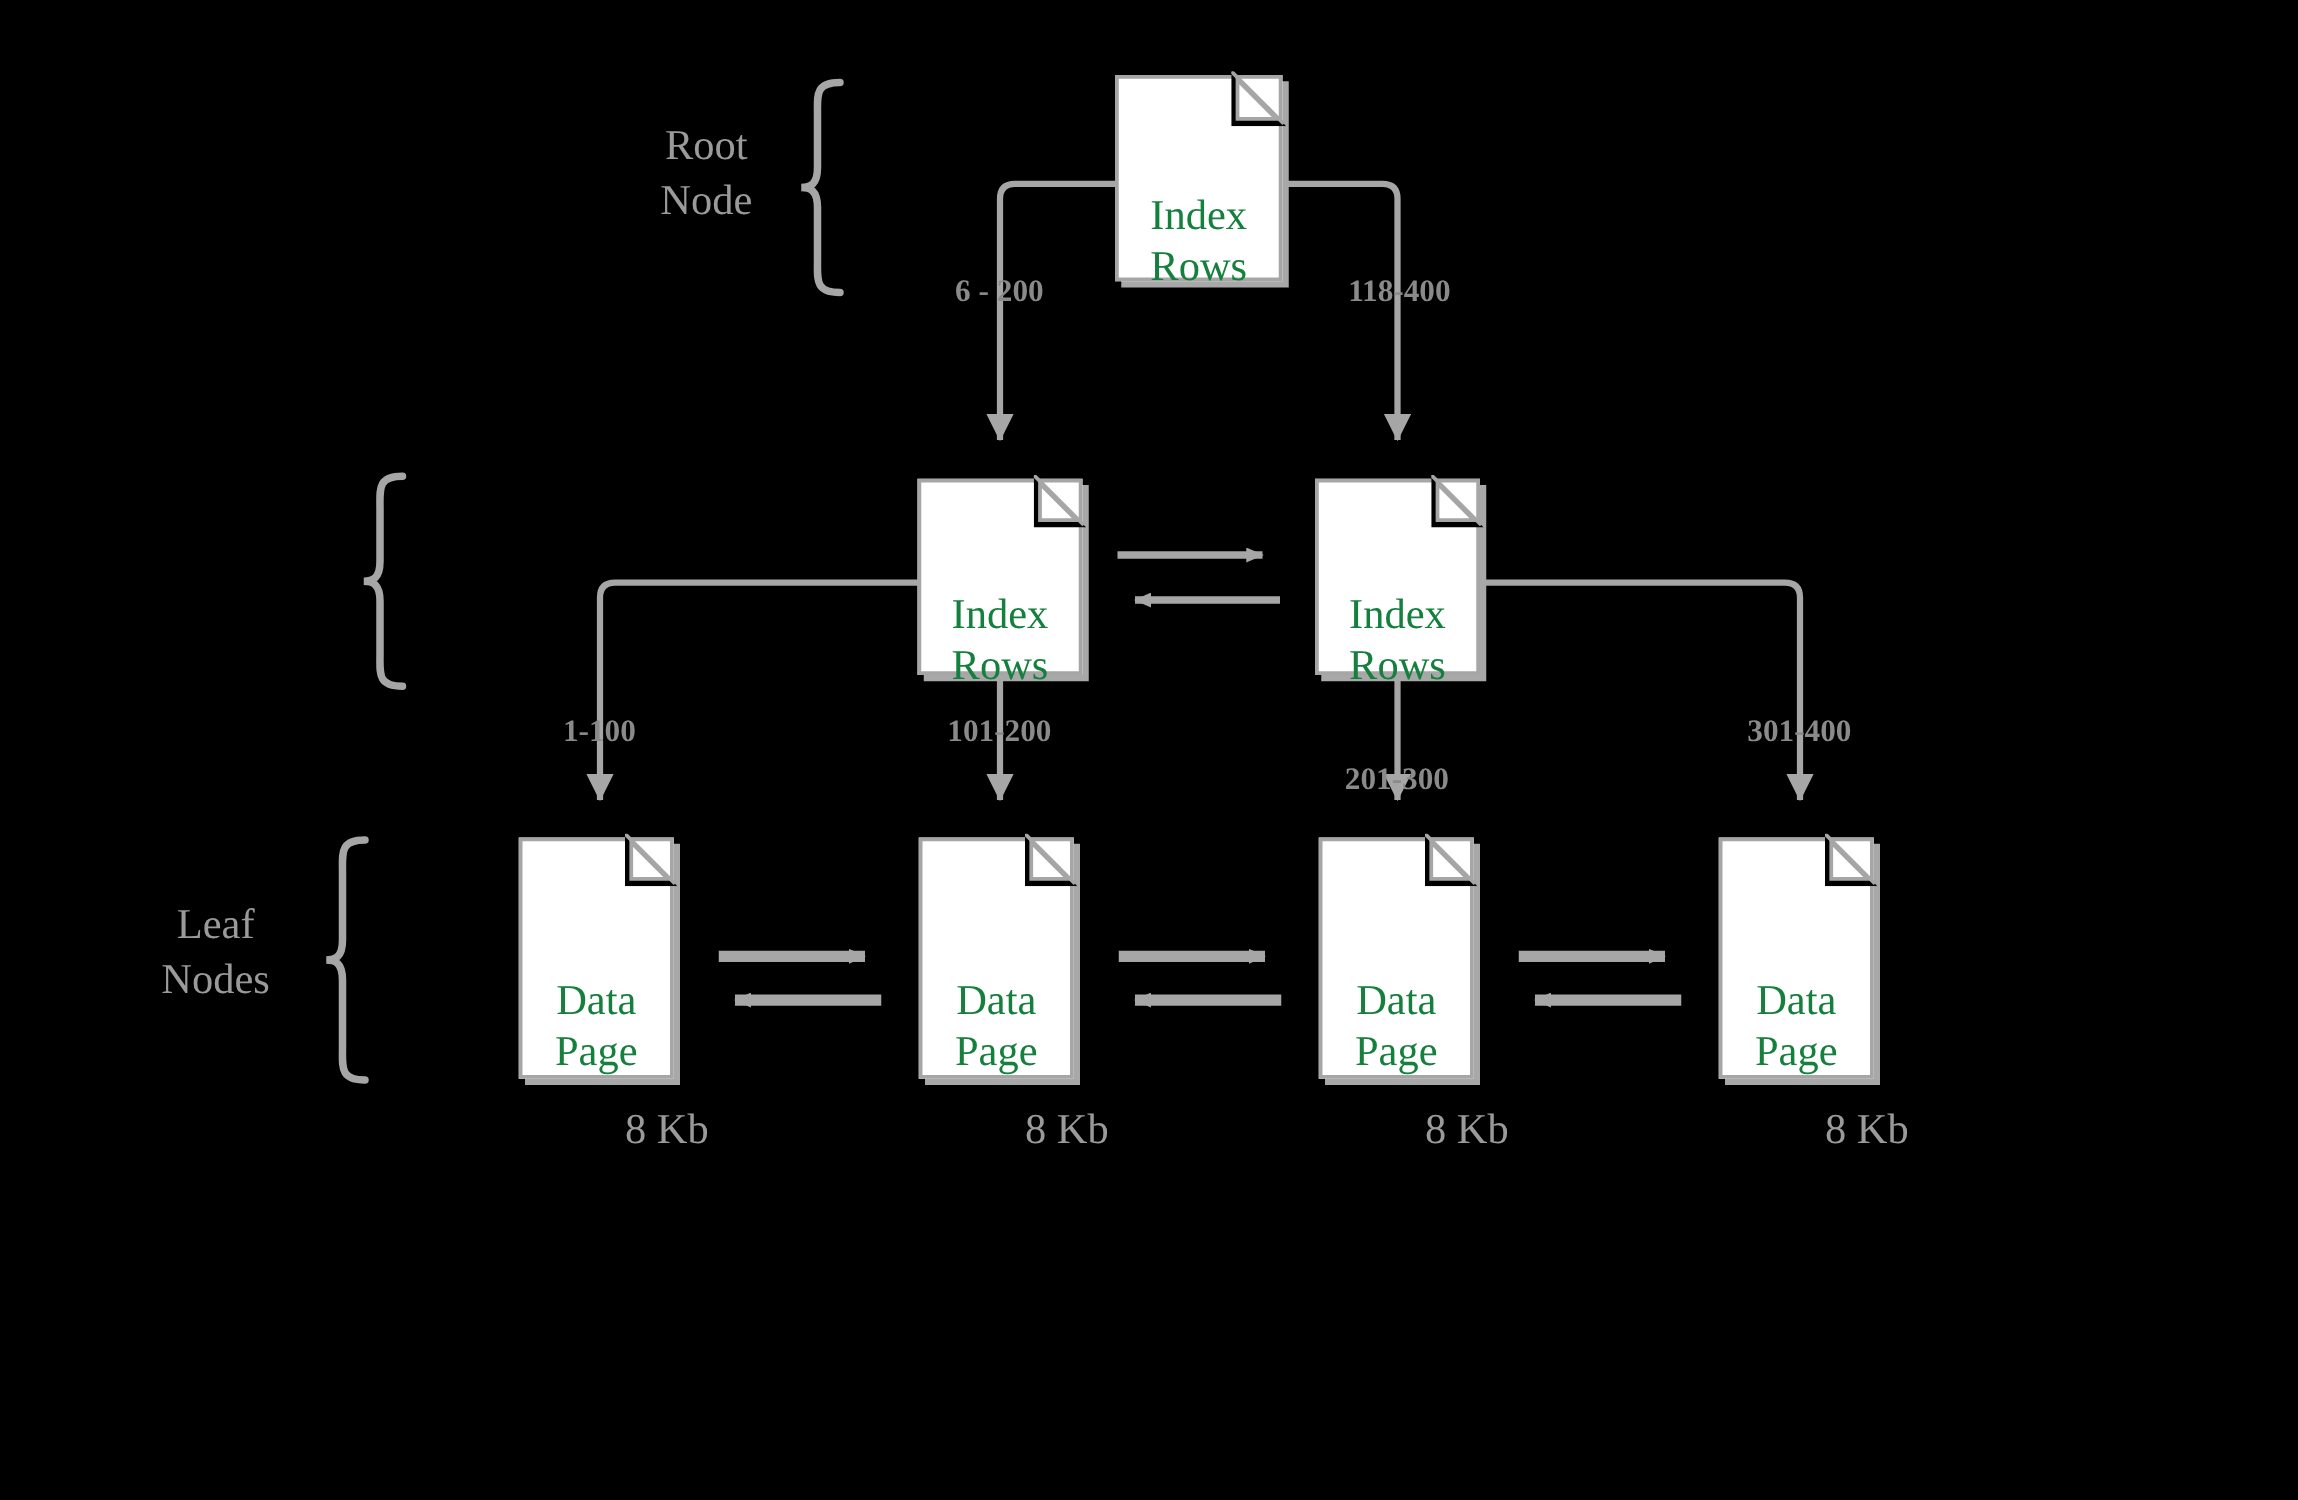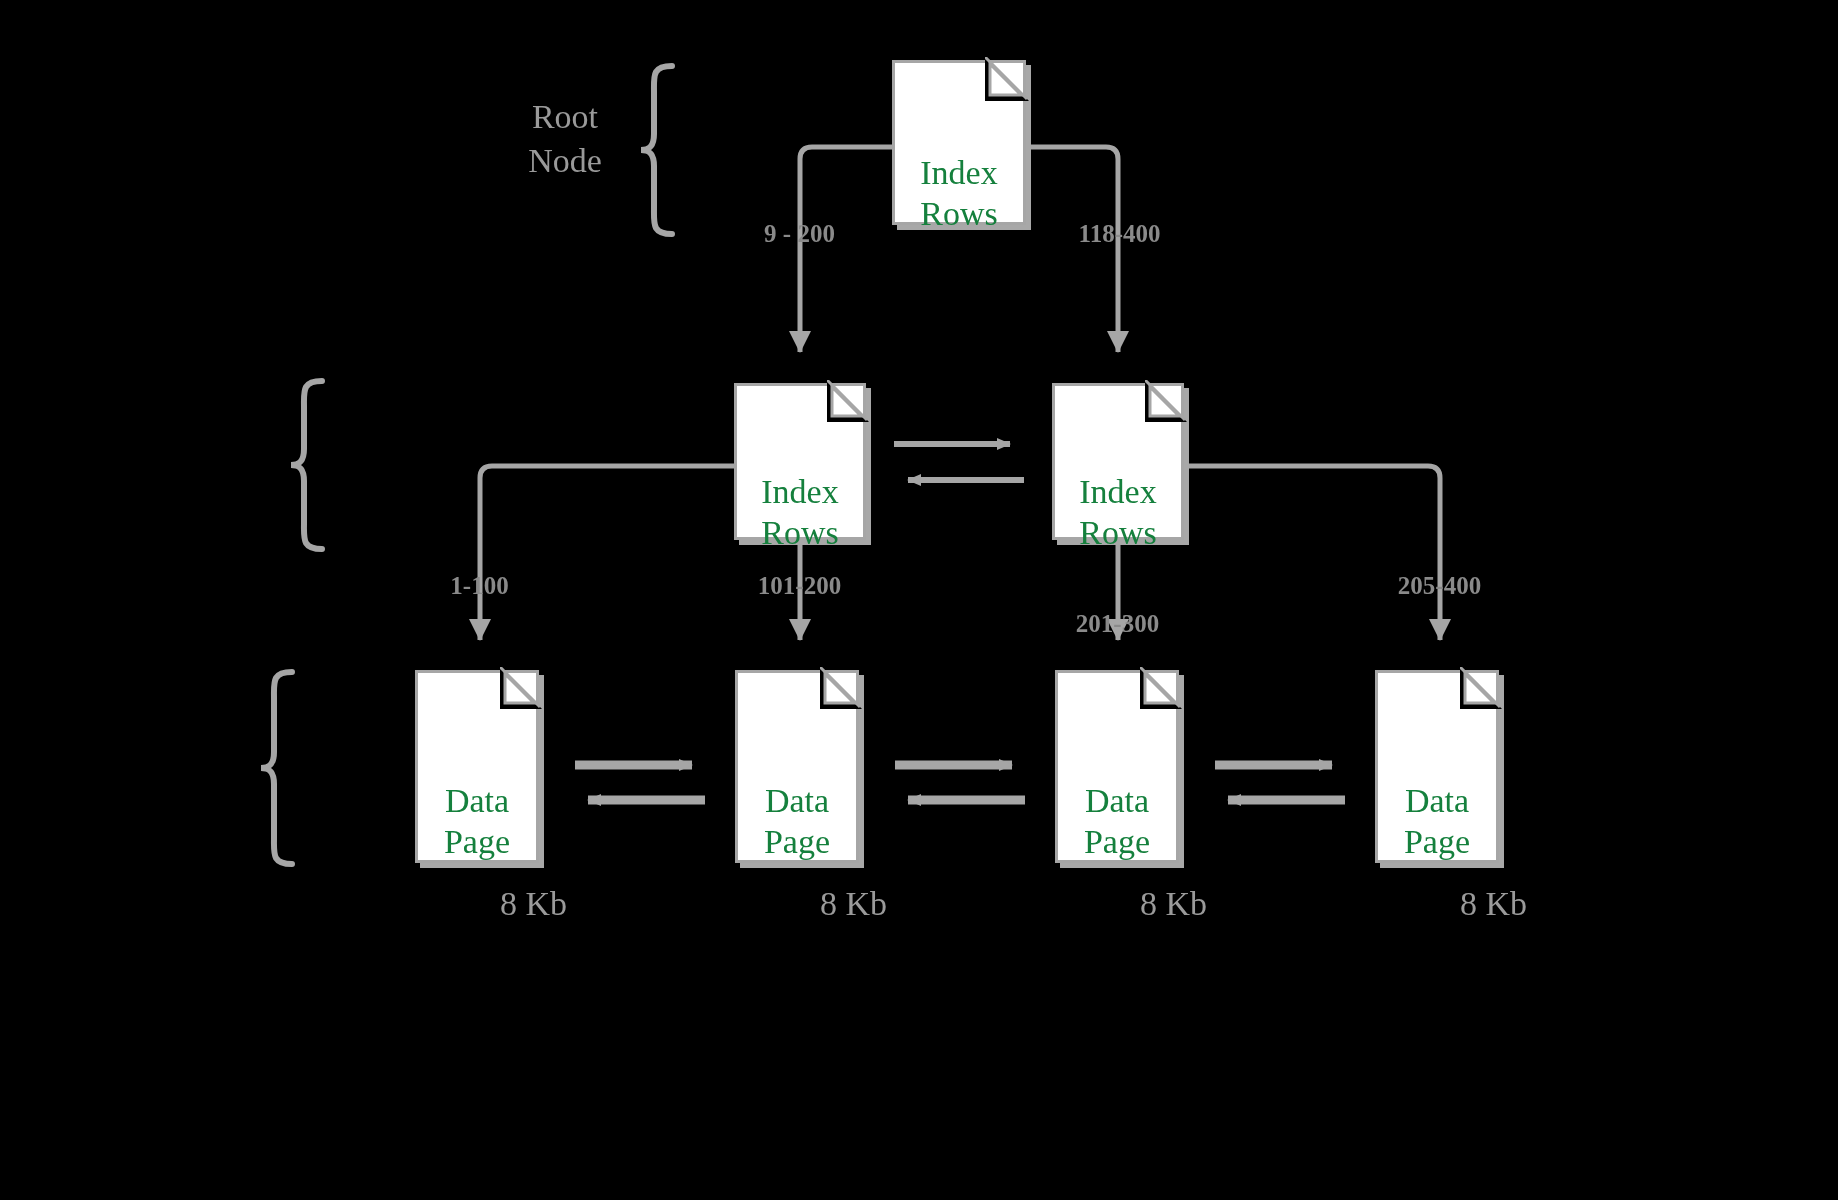--- a/index.html
+++ b/index.html
@@ -148,34 +148,36 @@
     <line x1="1025" y1="800" x2="908" y2="800" stroke="#a6a6a6" stroke-width="9" marker-end="url(#arrowR)"></line>
 
     <line x1="1215" y1="765" x2="1332" y2="765" stroke="#a6a6a6" stroke-width="9" marker-end="url(#arrowR)"></line>
     <line x1="1345" y1="800" x2="1228" y2="800" stroke="#a6a6a6" stroke-width="9" marker-end="url(#arrowR)"></line>
   </svg>
 
   <div class="level-label" style="left:470px; top:95px; width:190px;">Root
 Node</div>
 
 
+  <div class="level-label" style="left:80px; top:718px; width:185px;">Leaf
+Nodes</div>
 
   <div class="doc-node" style="left:892px; top:60px; width:134px; height:165px;">
     <div class="doc-shadow"></div>
     <div class="doc-body"></div>
     <svg class="doc-fold" width="44" height="44" viewBox="0 0 44 44">
       <polygon points="0,0 44,44 0,44" fill="#000000"></polygon>
       <polygon points="5,7 36,38 5,38" fill="#ffffff" stroke="#a6a6a6" stroke-width="3"></polygon>
       <line x1="0" y1="0" x2="42" y2="42" stroke="#a6a6a6" stroke-width="3"></line>
     </svg>
     <div class="doc-label" style="top:44px;">Index
 Rows</div>
   </div>
 
-  <div class="edge-label" style="left:712px; top:220px; width:175px;">9 - 200</div>
+  <div class="edge-label" style="left:712px; top:220px; width:175px;">6 - 200</div>
   <div class="edge-label" style="left:1032px; top:220px; width:175px;">118-400</div>
 
   <div class="doc-node" style="left:734px; top:383px; width:132px; height:157px;">
     <div class="doc-shadow"></div>
     <div class="doc-body"></div>
     <svg class="doc-fold" width="42" height="42" viewBox="0 0 42 42">
       <polygon points="0,0 42,42 0,42" fill="#000000"></polygon>
       <polygon points="5,7 34,36 5,36" fill="#ffffff" stroke="#a6a6a6" stroke-width="3"></polygon>
       <line x1="0" y1="0" x2="40" y2="40" stroke="#a6a6a6" stroke-width="3"></line>
     </svg>
@@ -191,21 +193,21 @@
       <polygon points="5,7 34,36 5,36" fill="#ffffff" stroke="#a6a6a6" stroke-width="3"></polygon>
       <line x1="0" y1="0" x2="40" y2="40" stroke="#a6a6a6" stroke-width="3"></line>
     </svg>
     <div class="doc-label" style="top:40px;">Index
 Rows</div>
   </div>
 
   <div class="edge-label" style="left:392px; top:572px; width:175px;text-align:center;">1-100</div>
   <div class="edge-label" style="left:712px; top:572px; width:175px;">101-200</div>
   <div class="edge-label" style="left:1030px; top:572px; width:175px;margin-top:38px;">201-300</div>
-  <div class="edge-label" style="left:1352px; top:572px; width:175px;">205-400</div>
+  <div class="edge-label" style="left:1352px; top:572px; width:175px;">301-400</div>
 
   <div class="doc-node" style="left:415px; top:670px; width:124px; height:193px;">
     <div class="doc-shadow"></div>
     <div class="doc-body"></div>
     <svg class="doc-fold" width="42" height="42" viewBox="0 0 42 42">
       <polygon points="0,0 42,42 0,42" fill="#000000"></polygon>
       <polygon points="5,7 34,36 5,36" fill="#ffffff" stroke="#a6a6a6" stroke-width="3"></polygon>
       <line x1="0" y1="0" x2="40" y2="40" stroke="#a6a6a6" stroke-width="3"></line>
     </svg>
     <div class="doc-label" style="top:62px;">Data

